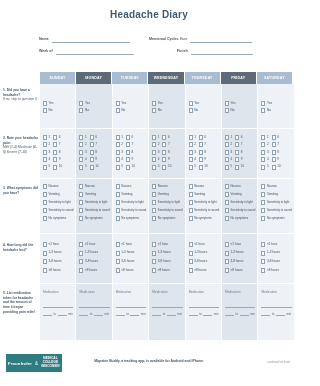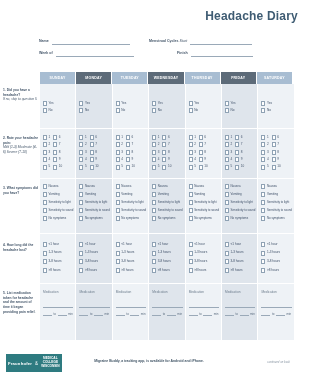--- a/index.html
+++ b/index.html
@@ -7,22 +7,22 @@
     width:298px;height:386px;overflow:hidden;
     background:#ffffff;
     font-family:"Liberation Sans", sans-serif;
     color:#3c4a5a;
     -webkit-font-smoothing:none;
   }
   .page{position:relative;width:298px;height:386px;box-sizing:border-box;}
 
   
   .title{
-    text-align:right;
-    font-size:12px;
+    text-align:center;
+    font-size:10px;
     font-weight:bold;
     color:#3f5c73;
     letter-spacing:.2px;
     padding-top:10px;
     line-height:1;
   }
 
   
   .fields{
     margin:11px 0 0 0;

